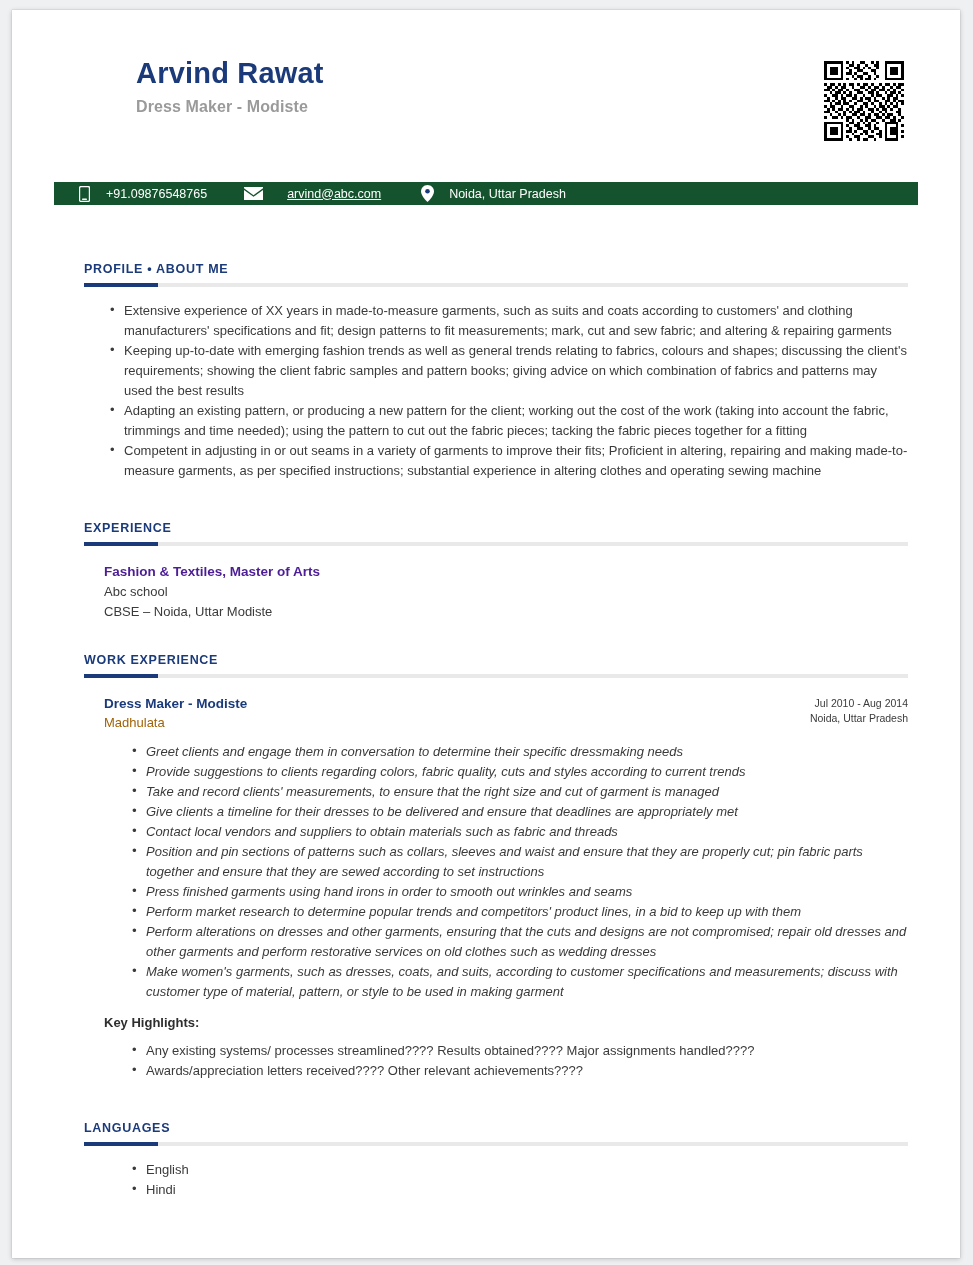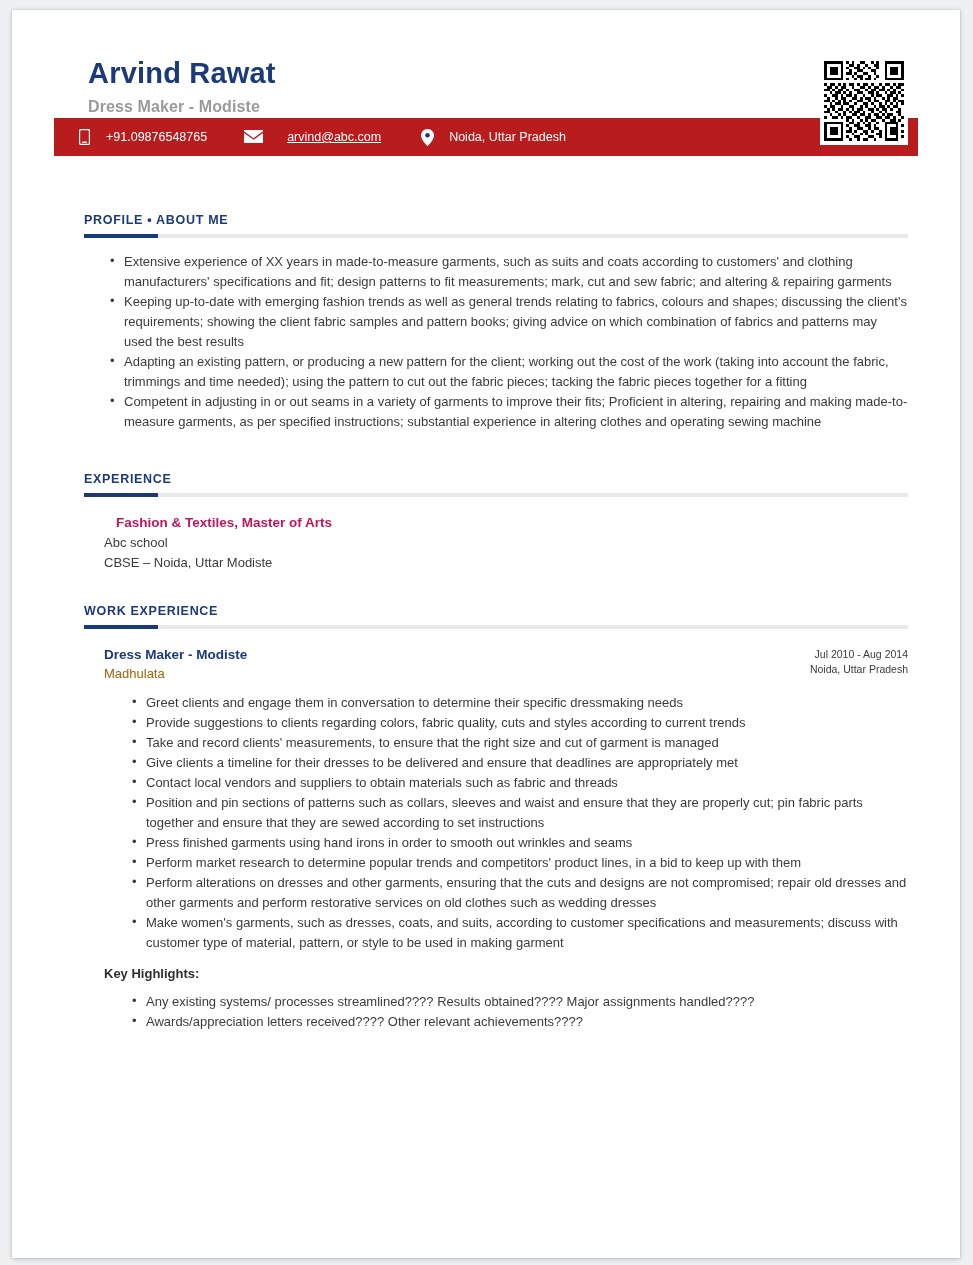--- a/index.html
+++ b/index.html
@@ -19,22 +19,23 @@
     width: 948px;
     height: 1248px;
     background: #ffffff;
     box-shadow: 0 1px 5px rgba(0,0,0,0.20), 0 0 1px rgba(0,0,0,0.25);
     overflow: hidden;
   }
 
   
   .header {
     position: relative;
-    height: 108px;
+    height: 172px;
     padding: 48px 0 0 76px;
+    margin-left: 48px;
   }
   .name {
     font-size: 29px;
     font-weight: bold;
     color: #1b3a7a;
     letter-spacing: 0.2px;
     line-height: 1.05;
   }
   .subtitle {
     margin-top: 10px;
@@ -50,22 +51,22 @@
     width: 88px;
     height: 88px;
     background: #ffffff;
     padding: 4px;
   }
   .qr svg { display: block; }
 
   
   .contact-bar {
     margin: 0 42px 0 42px;
-    height: 38px;
-    background: #b91c1c;
+    height: 23px;
+    background: #14532d;
     display: flex;
     align-items: center;
     padding-left: 20px;
   }
   .contact-item {
     display: flex;
     align-items: center;
     color: #ffffff;
     font-size: 12.5px;
   }
@@ -131,23 +132,22 @@
   
   .edu-row {
     display: flex;
     margin-top: 16px;
     padding-left: 20px;
   }
   .edu-left { width: 482px; }
   .edu-degree {
     font-size: 13.5px;
     font-weight: bold;
-    color: #be185d;
+    color: #4c1d95;
     line-height: 20px;
-    margin-left: 12px;
   }
   .edu-line {
     font-size: 13px;
     color: #3b3b3b;
     line-height: 20px;
   }
   .edu-right { flex: 1; }
   .edu-right .edu-line { line-height: 20px; }
 
   
@@ -176,21 +176,21 @@
     line-height: 15px;
   }
   .sub-label {
     margin-top: 12px;
     padding-left: 20px;
     font-size: 13px;
     font-weight: bold;
     color: #2e2e2e;
     line-height: 18px;
   }
-  .kra-list { margin: 9px 0 0 48px; }
+  .kra-list { margin: 9px 0 0 48px; font-style: italic; }
   .kra-list > li { margin-bottom: 0px; }
   .kh-list { margin: 9px 0 0 48px; }
 
   .lang-list { margin: 14px 0 0 48px; }
   .lang-list > li { line-height: 20px; }
 
   .sp-education { margin-top: 40px; }
   .sp-work { margin-top: 31px; }
   .sp-languages { margin-top: 40px; }
   .sp-profile { margin-top: 57px; }
@@ -539,15 +539,23 @@
         <li>Make women's garments, such as dresses, coats, and suits, according to customer specifications and measurements; discuss with customer type of material, pattern, or style to be used in making garment</li>
       </ul>
 
       <div class="sub-label">Key Highlights:</div>
       <ul class="bullets kh-list">
         <li>Any existing systems/ processes streamlined???? Results obtained???? Major assignments handled????</li>
         <li>Awards/appreciation letters received???? Other relevant achievements????</li>
       </ul>
     </div>
 
+    <div class="section sp-languages">
+      <div class="section-title">LANGUAGES</div>
+      <div class="section-rule"></div>
+      <ul class="bullets lang-list">
+        <li>English</li>
+        <li>Hindi</li>
+      </ul>
+    </div>
 
   </div>
 </div>
 
 </body></html>

